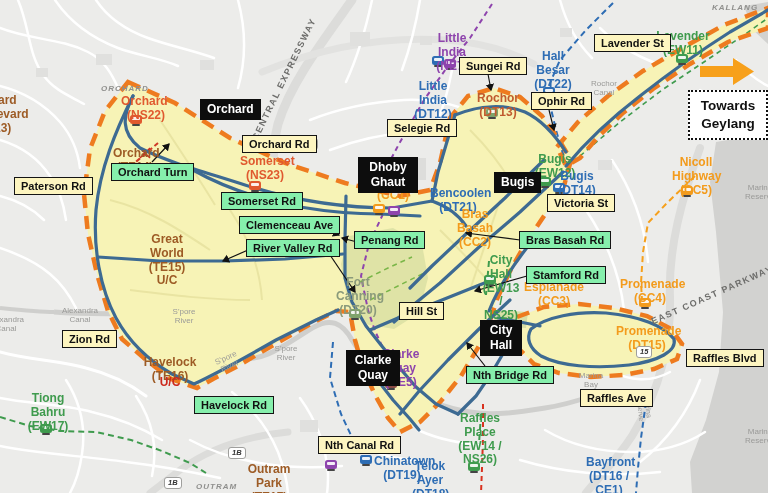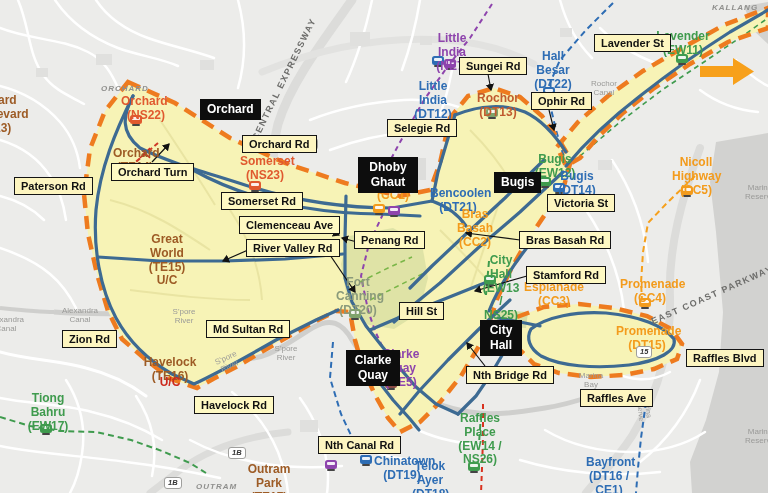--- a/index.html
+++ b/index.html
@@ -2,21 +2,21 @@
 <html><head>
 <meta charset="utf-8">
 <style>
   html,body{margin:0;padding:0;background:#fff;}
   #map{position:relative;width:768px;height:493px;overflow:hidden;background:#ececea;
        font-family:"Liberation Sans",sans-serif;}
   #map svg{position:absolute;left:0;top:0;}
   .lbl-yellow,.lbl-white{position:absolute;border:1.6px solid #141414;padding:1px 6px;
        font-size:11px;font-weight:bold;color:#111;white-space:nowrap;z-index:30;line-height:14px;}
   .lbl-yellow{background:#FDF5C0;}
-  .lbl-white{background:#fef9c3;}
+  .lbl-white{background:#86efac;}
   .lbl-black{position:absolute;background:#0d0d0d;color:#fff;font-size:12px;font-weight:bold;
        text-align:center;padding:3px 7px;line-height:15px;z-index:40;}
   .towards{position:absolute;background:#fff;border:2.5px dotted #111;font-size:13.5px;
        font-weight:bold;color:#111;text-align:center;padding:5px 9px;line-height:18px;z-index:40;width:58px;}
   .st{position:absolute;font-size:12px;font-weight:bold;line-height:1.15;text-align:center;z-index:20;}
   .area{position:absolute;font-size:8px;font-weight:bold;font-style:italic;color:#8f8f8d;
        letter-spacing:1px;z-index:15;white-space:nowrap;}
   .water-lbl{position:absolute;font-size:8px;color:#9a9a98;text-align:center;line-height:1.1;z-index:15;}
   .expwy{position:absolute;font-size:9px;font-weight:bold;color:#6d6d6b;letter-spacing:1.5px;
        white-space:nowrap;text-align:center;z-index:15;}
@@ -288,26 +288,29 @@
 <div class="lbl-yellow" style="left:62px;top:330px">Zion Rd</div>
 <div class="lbl-yellow" style="left:318px;top:436px">Nth Canal Rd</div>
 <div class="lbl-yellow" style="left:580px;top:389px">Raffles Ave</div>
 <div class="lbl-yellow" style="left:686px;top:349px">Raffles Blvd</div>
 
 <div class="lbl-white" style="left:111px;top:163px">Orchard Turn</div>
 <div class="lbl-white" style="left:221px;top:192px">Somerset Rd</div>
 <div class="lbl-white" style="left:239px;top:216px">Clemenceau Ave</div>
 <div class="lbl-white" style="left:246px;top:239px">River Valley Rd</div>
 <div class="lbl-white" style="left:354px;top:231px">Penang Rd</div>
-<div class="lbl-white" style="left:206px;top:320px">Md Sultan Rd</div>
 <div class="lbl-white" style="left:194px;top:396px">Havelock Rd</div>
 <div class="lbl-white" style="left:519px;top:231px">Bras Basah Rd</div>
 <div class="lbl-white" style="left:526px;top:266px">Stamford Rd</div>
 <div class="lbl-white" style="left:466px;top:366px">Nth Bridge Rd</div>
 
 <div class="lbl-black" style="left:200px;top:99px">Orchard</div>
 <div class="lbl-black" style="left:358px;top:157px;width:46px">Dhoby Ghaut</div>
 <div class="lbl-black" style="left:494px;top:172px">Bugis</div>
 <div class="lbl-black" style="left:480px;top:320px;width:28px">City Hall</div>
 <div class="lbl-black" style="left:346px;top:350px;width:40px">Clarke Quay</div>
 
-
+<div class="towards" style="left:688px;top:90px">
+  <div>Towards</div>
+  <div>Geylang</div>
 </div>
 
+</div>
+
 </body></html>

